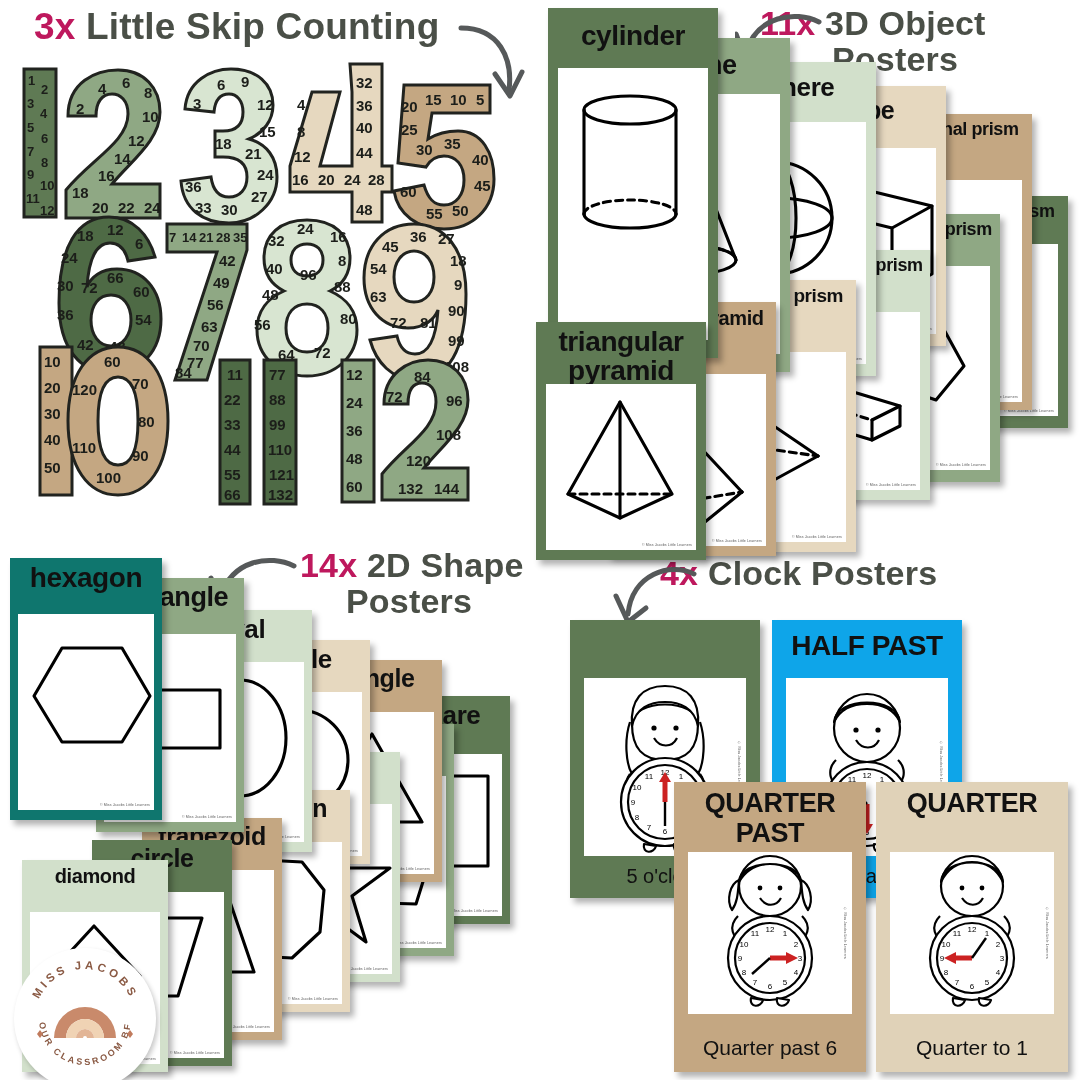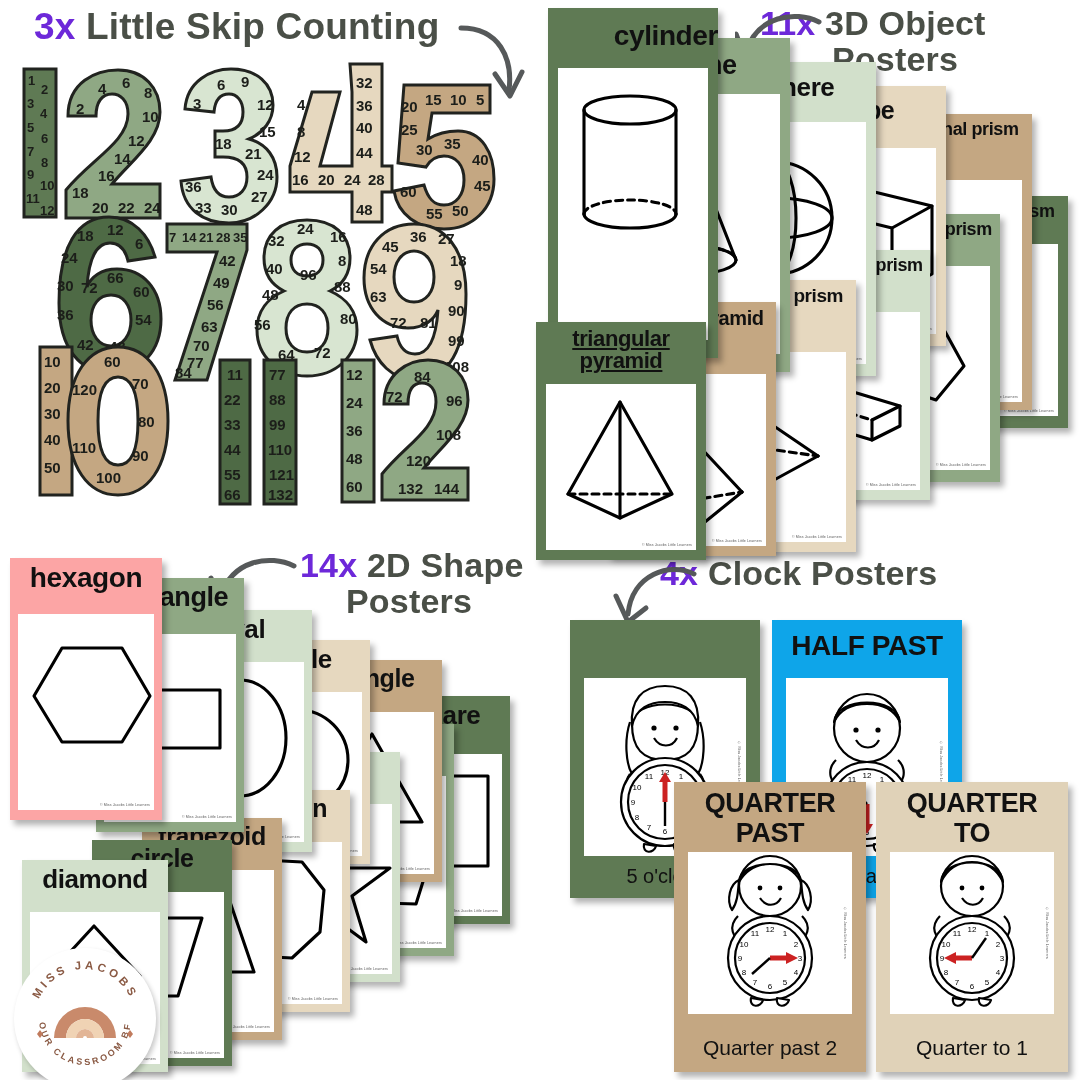--- a/index.html
+++ b/index.html
@@ -8,21 +8,21 @@
     font-family:"Liberation Sans",sans-serif;
     overflow:hidden;position:relative;
   }
   .stage{position:absolute;inset:0;width:1080px;height:1080px;}
 
   
   .heading{
     position:absolute;font-family:"Liberation Sans",sans-serif;
     font-weight:700;color:#4a4f47;letter-spacing:.2px;line-height:1.05;
   }
-  .heading .count{color:#6d28d9;}
+  .heading .count{color:#be185d;}
   .h-skip{left:34px;top:8px;font-size:37px;}
   .h-3d{left:760px;top:6px;font-size:34px;text-align:left;width:320px;}
   .h-2d{left:300px;top:548px;font-size:34px;width:260px;}
   .h-clock{left:660px;top:556px;font-size:34px;white-space:nowrap;}
 
   .arrow{position:absolute;pointer-events:none;}
 
   
   .numwrap{position:absolute;}
   .numwrap svg{display:block;overflow:visible;}
@@ -463,35 +463,35 @@
       <svg width="148" height="172" viewBox="0 0 148 172">
         <polyline class="shp" points="40,28 14,136 82,152 124,118"></polyline>
         <line class="shp" x1="40" y1="28" x2="124" y2="118"></line>
         <line class="shp dash" x1="14" y1="136" x2="124" y2="118"></line>
       </svg>
       <div class="cr">© Miss Jacobs Little Learners</div>
     </div>
   </div>
 
   <div class="poster" style="left:548px;top:8px;width:170px;height:350px;background:#5f7a54;">
-    <div class="ttl" style="top:14px;font-size:28px;text-align:right;">cylinder</div>
+    <div class="ttl" style="top:14px;font-size:28px;">cylinder</div>
     <div class="canvas" style="left:10px;top:60px;width:150px;height:272px;">
       <svg width="150" height="272" viewBox="0 0 150 272">
         <ellipse class="shp" cx="72" cy="42" rx="46" ry="14"></ellipse>
         <line class="shp" x1="26" y1="42" x2="26" y2="146"></line>
         <line class="shp" x1="118" y1="42" x2="118" y2="146"></line>
         <path class="shp" d="M26 146 A46 14 0 0 0 118 146"></path>
         <path class="shp dash" d="M26 146 A46 14 0 0 1 118 146"></path>
       </svg>
       <div class="cr">© Miss Jacobs Little Learners</div>
     </div>
   </div>
 
   <div class="poster" style="left:536px;top:322px;width:170px;height:238px;background:#5f7a54;">
-    <div class="ttl" style="top:6px;font-size:22px;padding:0 8px;text-decoration:underline;">triangular pyramid</div>
+    <div class="ttl" style="top:6px;font-size:28px;padding:0 8px;">triangular pyramid</div>
     <div class="canvas" style="left:10px;top:62px;width:150px;height:166px;">
       <svg width="150" height="166" viewBox="0 0 150 166">
         <polyline class="shp" points="74,18 22,110 74,134 126,110 74,18"></polyline>
         <line class="shp" x1="74" y1="18" x2="74" y2="134"></line>
         <line class="shp dash" x1="22" y1="110" x2="126" y2="110"></line>
       </svg>
       <div class="cr">© Miss Jacobs Little Learners</div>
     </div>
   </div>
 
@@ -588,32 +588,32 @@
   <div class="poster" style="left:92px;top:840px;width:140px;height:226px;background:#5f7a54;">
     <div class="ttl" style="top:6px;font-size:25px;">circle</div>
     <div class="canvas" style="left:8px;top:52px;width:124px;height:166px;">
       <svg width="124" height="166" viewBox="0 0 124 166">
         <polygon class="shp" points="34,26 102,26 78,104 10,104"></polygon>
       </svg>
       <div class="cr">© Miss Jacobs Little Learners</div>
     </div>
   </div>
 
-  <div class="poster" style="left:10px;top:558px;width:152px;height:262px;background:#fca5a5;">
+  <div class="poster" style="left:10px;top:558px;width:152px;height:262px;background:#0f766e;">
     <div class="ttl" style="top:6px;font-size:28px;">hexagon</div>
     <div class="canvas" style="left:8px;top:56px;width:136px;height:196px;">
       <svg width="136" height="196" viewBox="0 0 136 196">
         <polygon class="shp" points="44,34 104,34 132,82 104,128 44,128 16,82"></polygon>
       </svg>
       <div class="cr">© Miss Jacobs Little Learners</div>
     </div>
   </div>
 
   <div class="poster" style="left:22px;top:860px;width:146px;height:212px;background:#d2e0cb;">
-    <div class="ttl" style="top:6px;font-size:26px;">diamond</div>
+    <div class="ttl" style="top:6px;font-size:20px;">diamond</div>
     <div class="canvas" style="left:8px;top:52px;width:130px;height:152px;">
       <svg width="130" height="152" viewBox="0 0 130 152">
         <polygon class="shp" points="64,14 110,64 64,120 18,64"></polygon>
       </svg>
       <div class="cr">© Miss Jacobs Little Learners</div>
     </div>
   </div>
 
   <div class="poster clockposter" style="left:570px;top:620px;width:190px;height:278px;background:#5f7a54;">
     <div class="ttl" style="top:20px;font-size:28px;letter-spacing:0;margin-top:38px;">O'CLOCK</div>
@@ -736,26 +736,25 @@
             <text x="67" y="84">11</text>
         </g>
         <g>
           <line x1="82" y1="106" x2="100" y2="106" stroke="#c22" stroke-width="5"></line>
           <polygon points="110,106 98,100 98,112" fill="#c22"></polygon>
           <line x1="82" y1="106" x2="64" y2="122" stroke="#000" stroke-width="2.4"></line>
         </g>
       </svg>
       <div class="cr vert">© Miss Jacobs Little Learners</div>
     </div>
-    <div class="capt" style="bottom:12px;font-size:21px;">Quarter past 2</div>
+    <div class="capt" style="bottom:12px;font-size:21px;">Quarter past 6</div>
   </div>
 
   <div class="poster clockposter" style="left:876px;top:782px;width:192px;height:290px;background:#e0d2b8;">
     <div class="ttl" style="top:8px;font-size:27px;">QUARTER</div>
-    <div class="ttl" style="top:38px;font-size:27px;">TO</div>
     <div class="canvas" style="left:14px;top:70px;width:164px;height:162px;">
       <svg class="kid" width="164" height="162" viewBox="0 0 164 162">
         <g fill="#fff" stroke="#000" stroke-width="2.2" stroke-linejoin="round">
           <ellipse cx="82" cy="34" rx="31" ry="30"></ellipse>
           <path d="M51 30 C52 4, 112 4, 113 30 C106 16, 96 10, 82 10 C68 10, 58 16, 51 30 Z"></path>
           <circle cx="72" cy="36" r="2.4" fill="#000" stroke="none"></circle>
           <circle cx="92" cy="36" r="2.4" fill="#000" stroke="none"></circle>
           <path d="M72 46 C78 55, 88 55, 93 46" fill="none"></path>
           <path d="M50 64 C40 74, 44 88, 56 88"></path>
           <path d="M114 64 C124 74, 120 88, 108 88"></path>

